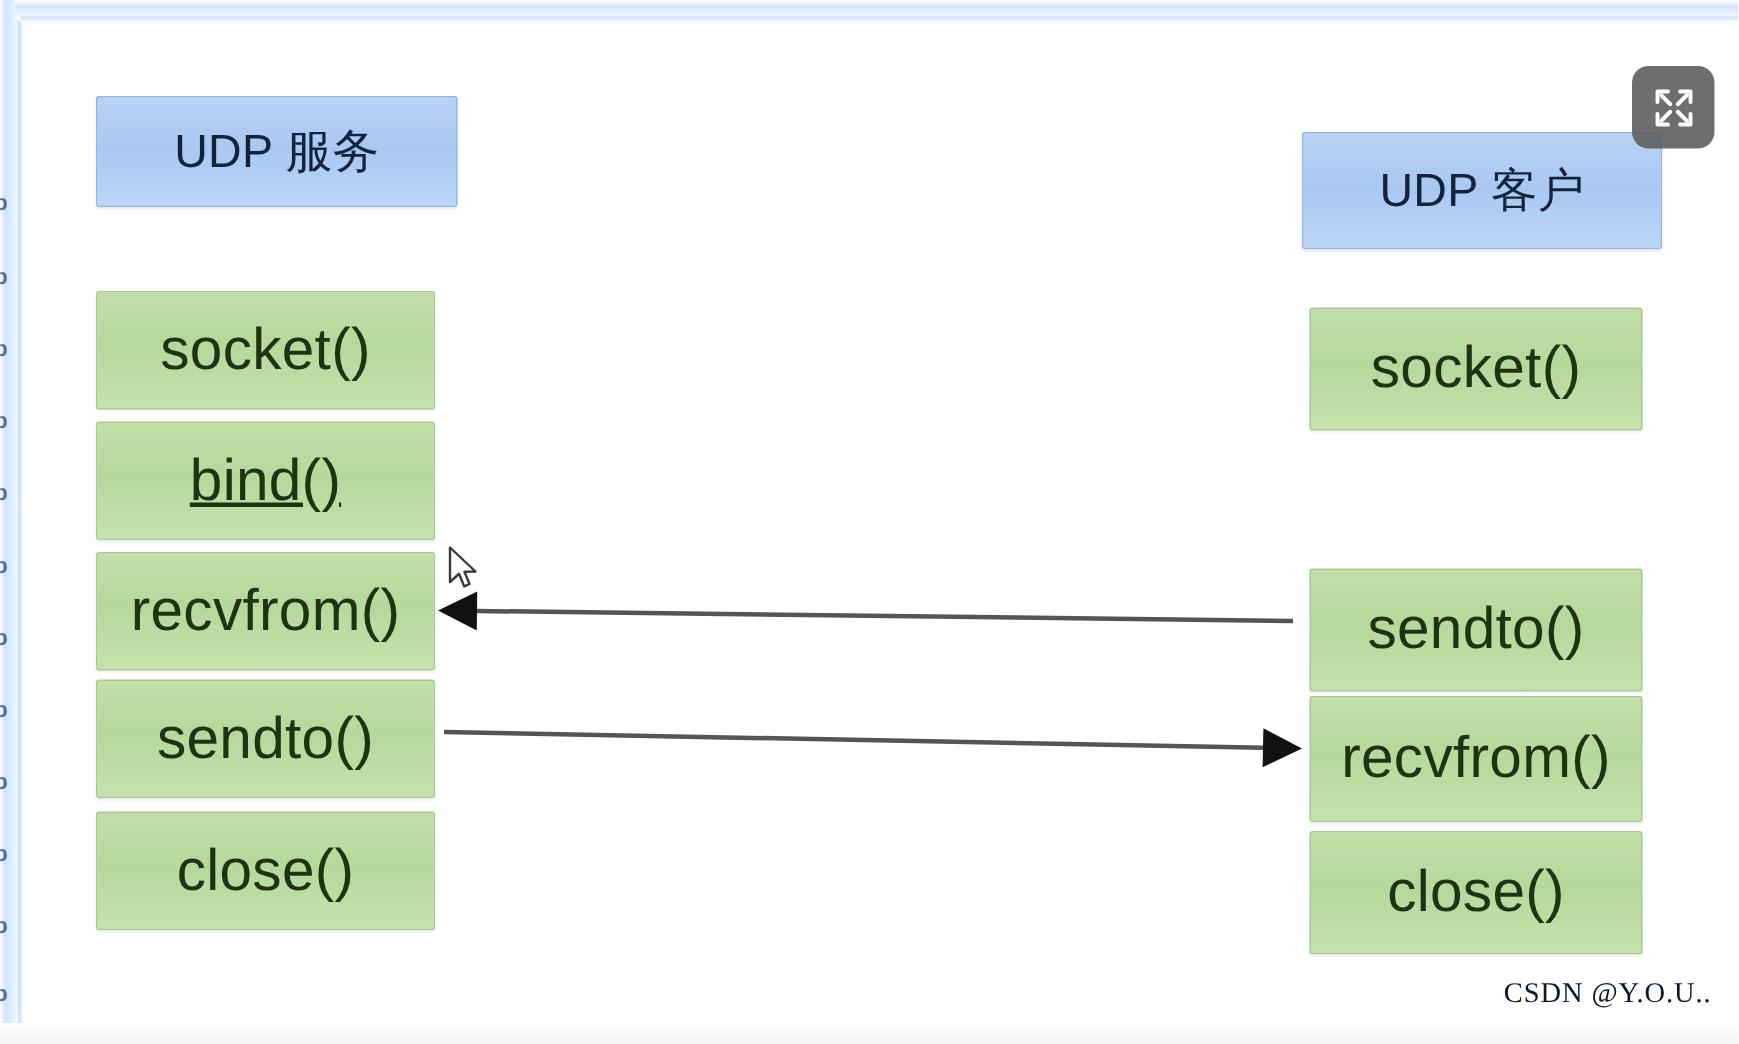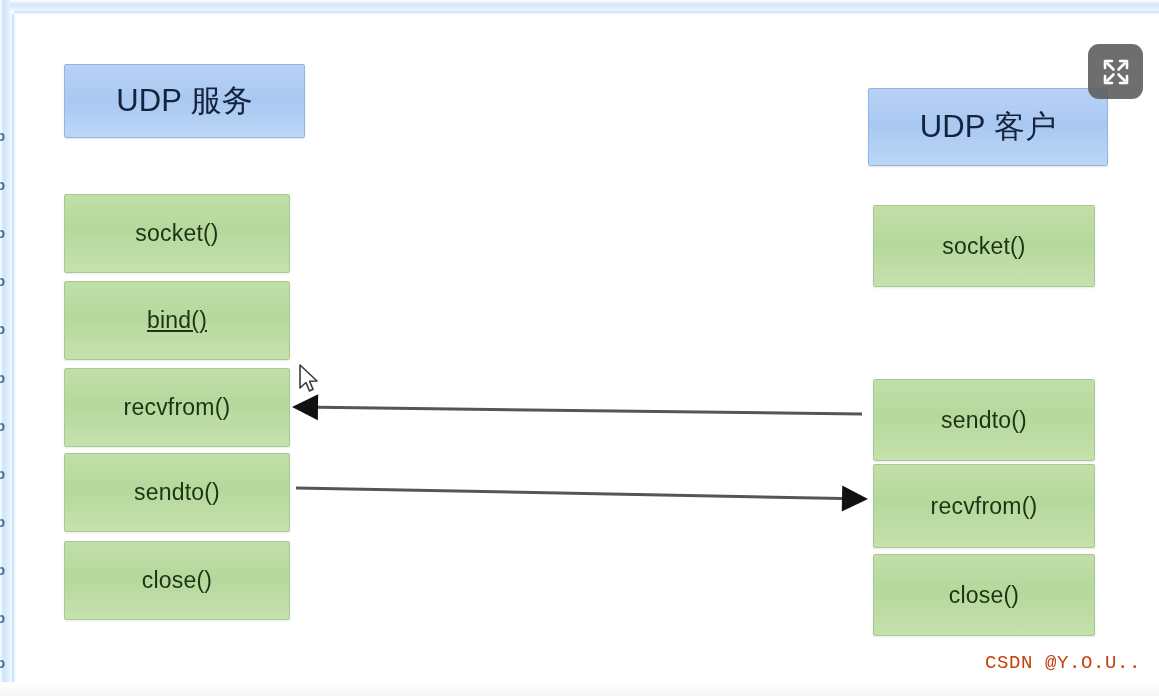--- a/index.html
+++ b/index.html
@@ -98,21 +98,21 @@
     background: linear-gradient(to bottom, #b9d2f5 0%, #a9c8f1 48%, #bbd6f7 100%);
     border: 1px solid #8fb6e6;
     color: #14233d;
     font-size: 31px;
     box-shadow: 0 1px 2px rgba(0,0,0,0.10);
   }
   .node.step {
     background: linear-gradient(to bottom, #c2dfa9 0%, #b5d89c 45%, #c6e1ad 100%);
     border: 1px solid #a7ca92;
     color: #1d3312;
-    font-size: 23px;
+    font-size: 39px;
     box-shadow: 0 1px 2px rgba(0,0,0,0.09);
   }
 
   
   .arrows {
     position: absolute;
     left: 0; top: 0;
     width: 1143px; height: 666px;
     overflow: visible;
   }
@@ -136,23 +136,23 @@
     align-items: center;
     justify-content: center;
     cursor: pointer;
   }
 
   
   .watermark {
     position: absolute;
     right: 18px; bottom: 22px;
     font-size: 19px;
-    color: #c2410c;
+    color: #0f172a;
     letter-spacing: 0.6px;
-    font-family: Liberation Mono, monospace;
+    font-family: Liberation Serif, serif;
     white-space: nowrap;
   }
 </style>
 </head>
 <body>
 
 <div id="viewport">
 
   <div class="frame-left"></div>
   <div class="frame-left-inner"></div>

